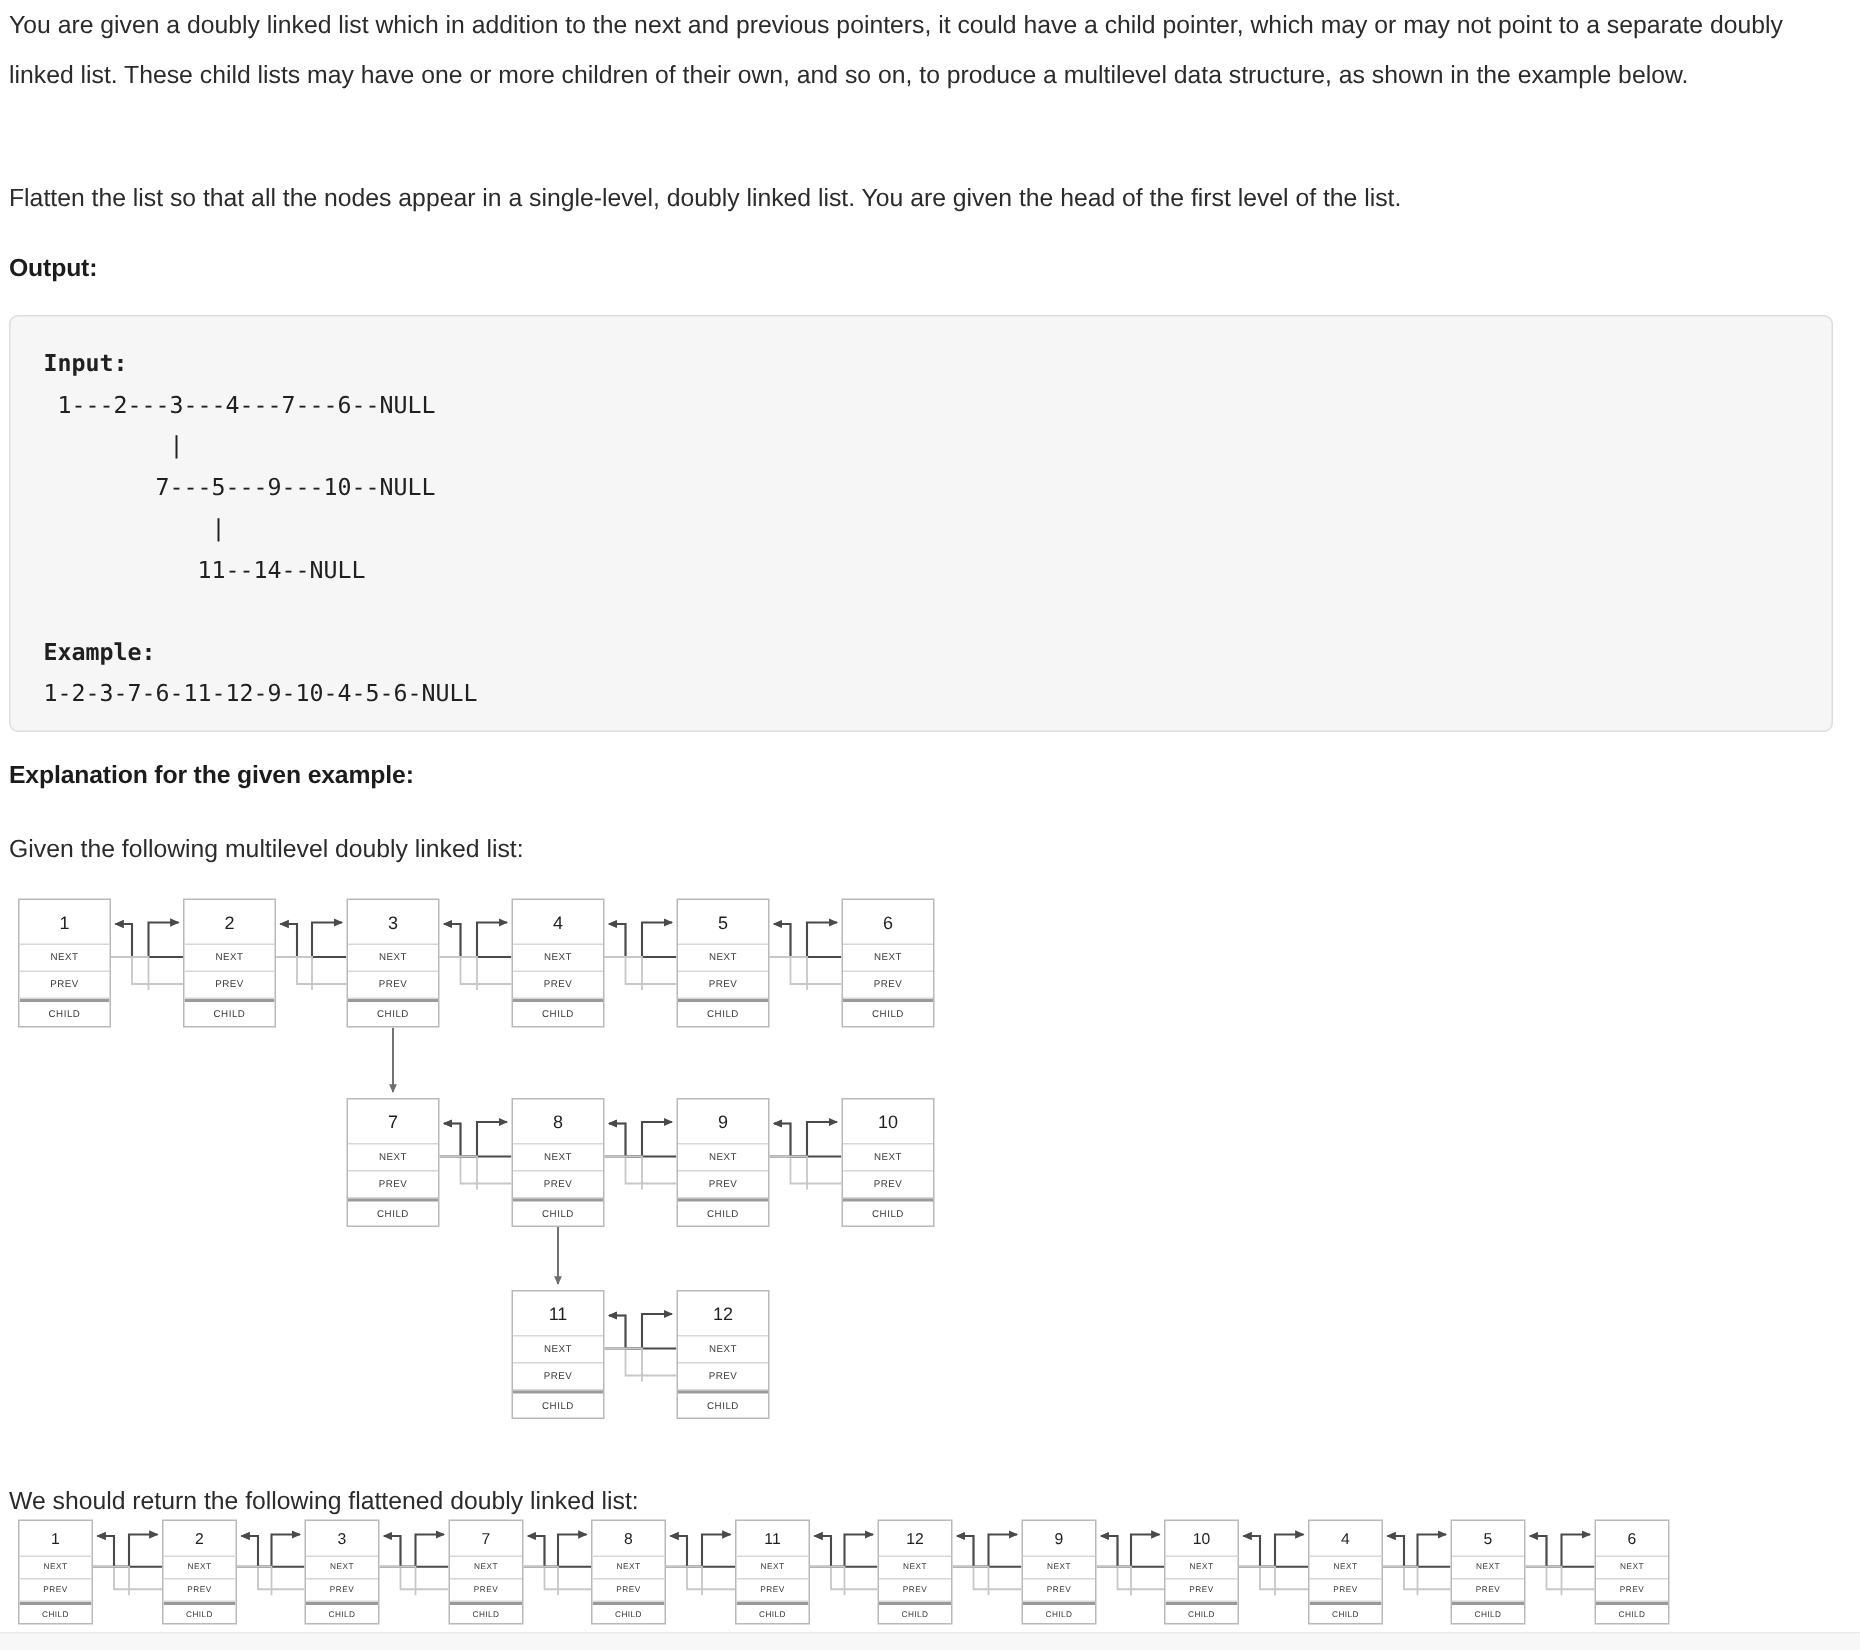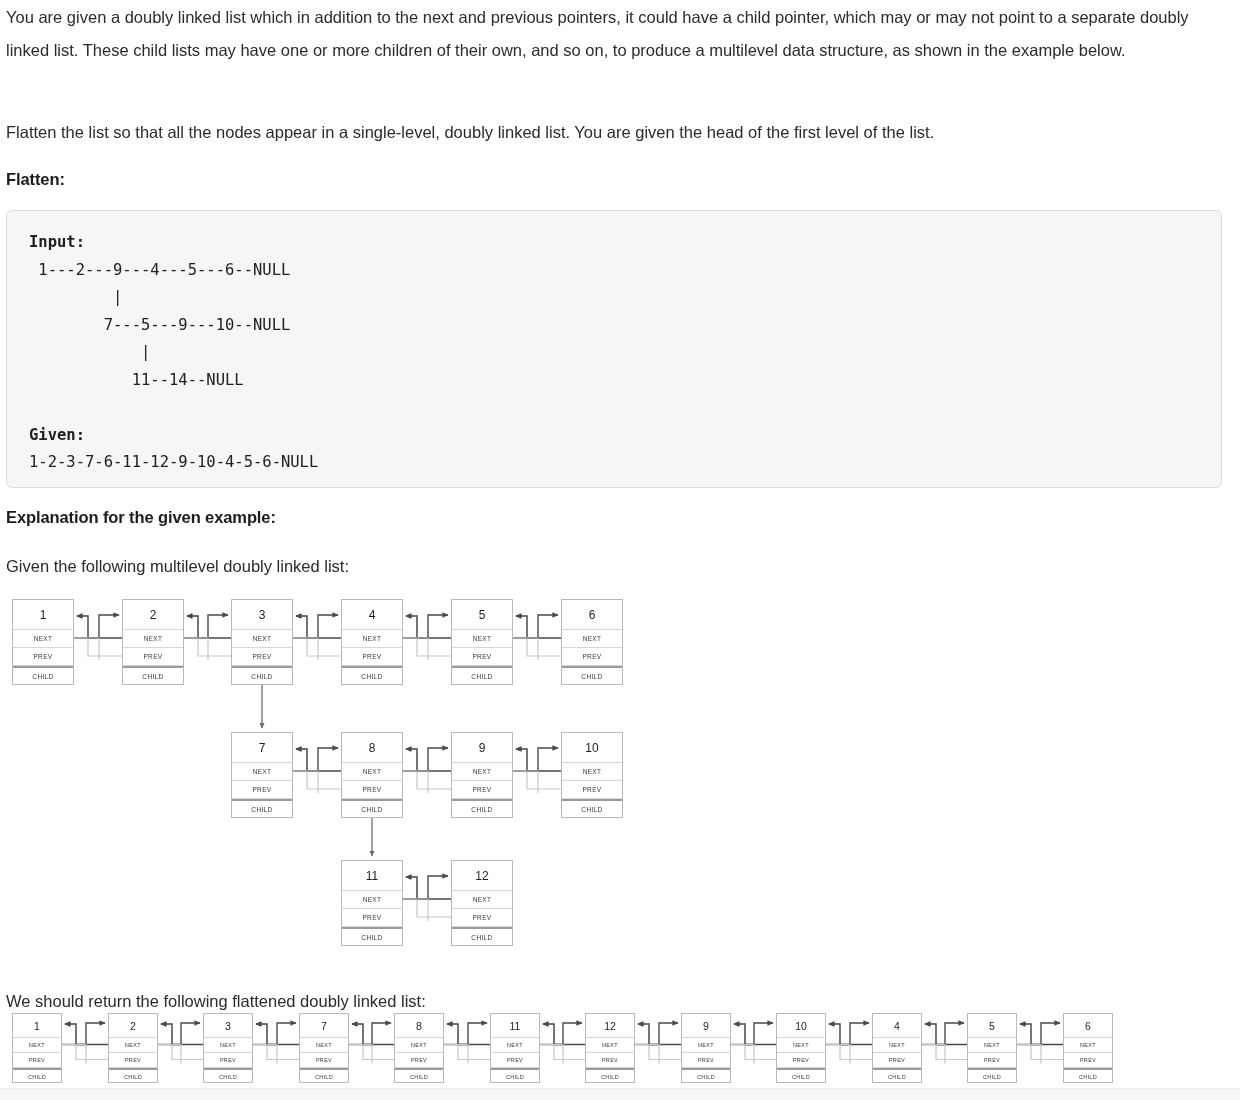--- a/index.html
+++ b/index.html
@@ -153,31 +153,31 @@
 </style>
 </head>
 <body>
 
 <div class="page">
 
   <div class="prose-p" id="para-flatten">Flatten the list so that all the nodes appear in a single-level, doubly linked list. You are given the head of the first level of the list.</div>
 
   <div class="prose-p" id="para-intro">You are given a doubly linked list which in addition to the next and previous pointers, it could have a child pointer, which may or may not point to a separate doubly linked list. These child lists may have one or more children of their own, and so on, to produce a multilevel data structure, as shown in the example below.</div>
 
-  <div class="heading" id="h-example">Flatten:</div>
+  <div class="heading" id="h-example">Output:</div>
 
   <div id="code-block">
     <pre id="code-pre"><span class="code-label">Input:</span>
-<span> 1---2---9---4---5---6--NULL</span>
+<span> 1---2---3---4---7---6--NULL</span>
 <span>         |</span>
 <span>        7---5---9---10--NULL</span>
 <span>            |</span>
 <span>           11--14--NULL</span>
 
-<span class="code-label">Given:</span>
+<span class="code-label">Example:</span>
 <span>1-2-3-7-6-11-12-9-10-4-5-6-NULL</span></pre>
   </div>
 
   <div class="heading" id="h-explanation">Explanation for the given example:</div>
 
   <div class="subtext" id="t-given">Given the following multilevel doubly linked list:</div>
 
   <div class="diagram" id="diagram-multilevel">
     <svg class="conn-layer" id="conn-multilevel" width="1240" height="360">
         <defs>

